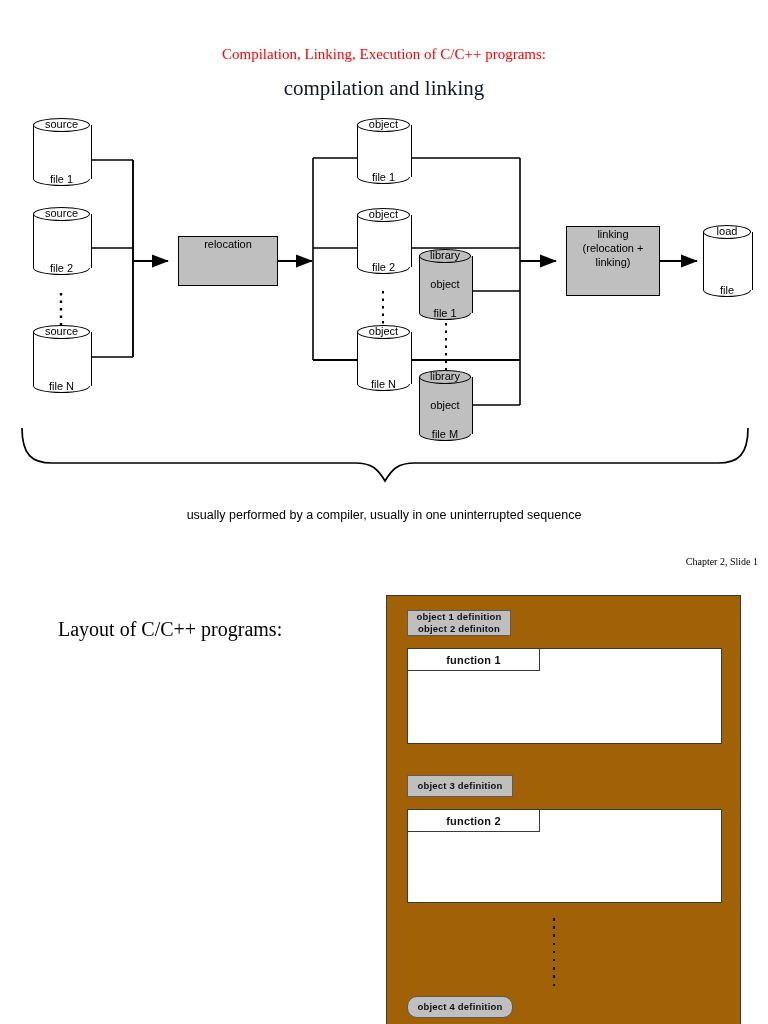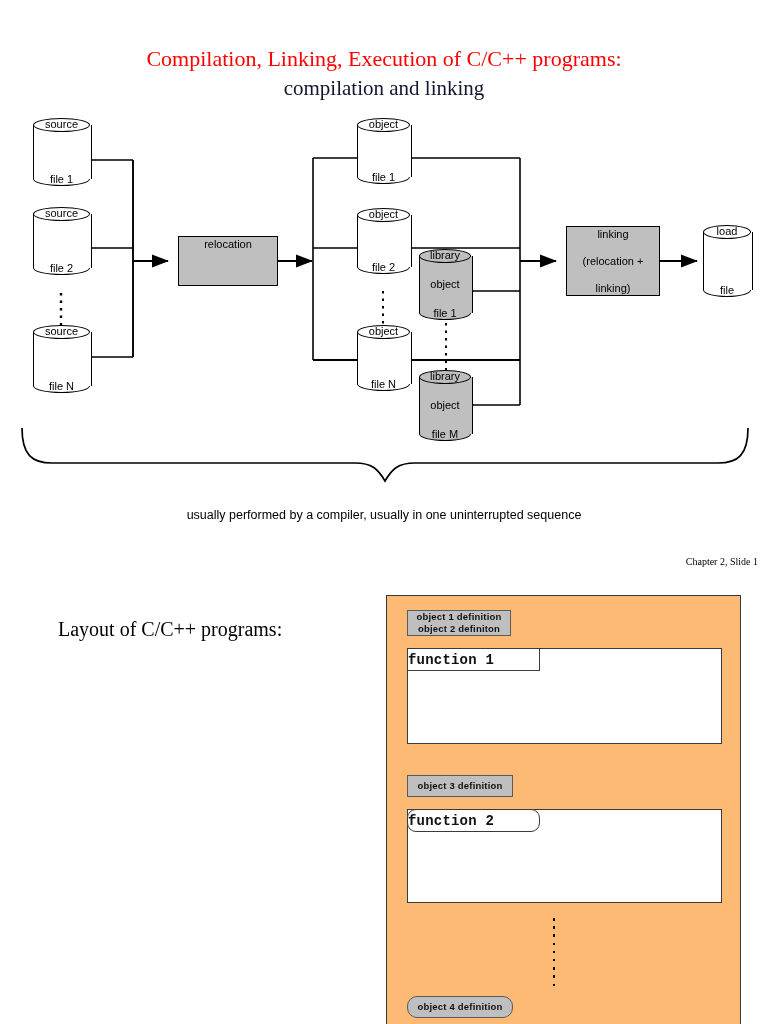--- a/index.html
+++ b/index.html
@@ -15,21 +15,21 @@
     overflow: hidden;
   }
 
   
   .slide-title {
     position: absolute;
     left: 0; top: 46px;
     width: 768px;
     text-align: center;
     font-family: "Liberation Serif", serif;
-    font-size: 22px;
+    font-size: 15px;
     color: #ff0000;
     white-space: nowrap;
   }
   .slide-subtitle {
     position: absolute;
     left: 0; top: 76px;
     width: 768px;
     text-align: center;
     font-family: "Liberation Serif", serif;
     font-size: 21px;
@@ -96,21 +96,21 @@
   .cyl.gray .bottom { background: #bfbfbf; }
 
   
   .pbox {
     position: absolute;
     background: #bfbfbf;
     border: 1.4px solid #000;
     box-sizing: border-box;
     display: flex;
     align-items: center;
-    justify-content: space-between;
+    justify-content: flex-start;
     flex-direction: column;
     font-size: 11px;
     line-height: 14px;
     color: #000;
     text-align: center;
   }
 
   
   .brace-caption {
     position: absolute;
@@ -139,21 +139,21 @@
     color: #000;
     white-space: nowrap;
   }
   #layout-container {
     position: absolute;
     left: 386px; top: 595px;
     width: 355px; height: 429px;
     border: 1.6px solid #3a3a3a;
     border-bottom: none;
     box-sizing: border-box;
-    background: #fdba74;
+    background: #a16207;
   }
   .obox {
     position: absolute;
     background: #bfbfbf;
     border: 1.4px solid #5a5a5a;
     box-sizing: border-box;
     font-size: 9.5px;
     font-weight: bold;
     color: #111;
     display: flex;
@@ -167,27 +167,27 @@
     position: absolute;
     border: 1.4px solid #3a3a3a;
     box-sizing: border-box;
     background: #ffffff;
   }
   .fhdr {
     position: absolute;
     border: 1.4px solid #3a3a3a;
     box-sizing: border-box;
     background: #ffffff;
-    font-size: 14px;
+    font-size: 11px;
     font-weight: bold;
     color: #111;
     display: flex;
     align-items: center;
+    justify-content: center;
     letter-spacing: 0.2px;
-    font-family: Liberation Mono, monospace;
   }
   .vdots {
     position: absolute;
     display: flex;
     flex-direction: column;
     align-items: center;
     justify-content: space-between;
   }
   .vdots i {
     display: block;
@@ -368,21 +368,21 @@
   <div class="fbox" style="left:20px; top:52px; width:315px; height:96px;"></div>
   <div class="fhdr" style="left:20px; top:52px; width:133px; height:23px;">
     <span>function 1</span>
   </div>
 
   <div class="obox" style="left:20px; top:179px; width:106px; height:22px;">
     <span>object 3 definition</span>
   </div>
 
   <div class="fbox" style="left:20px; top:213px; width:315px; height:94px;"></div>
-  <div class="fhdr" style="left:20px; top:213px; width:133px; height:23px;border-radius:9px;">
+  <div class="fhdr" style="left:20px; top:213px; width:133px; height:23px;">
     <span>function 2</span>
   </div>
 
   <div class="vdots" style="left:165px; top:322px; width:4px; height:68px;">
     <i></i>
     <i></i>
     <i></i>
     <i></i>
     <i></i>
     <i></i>

